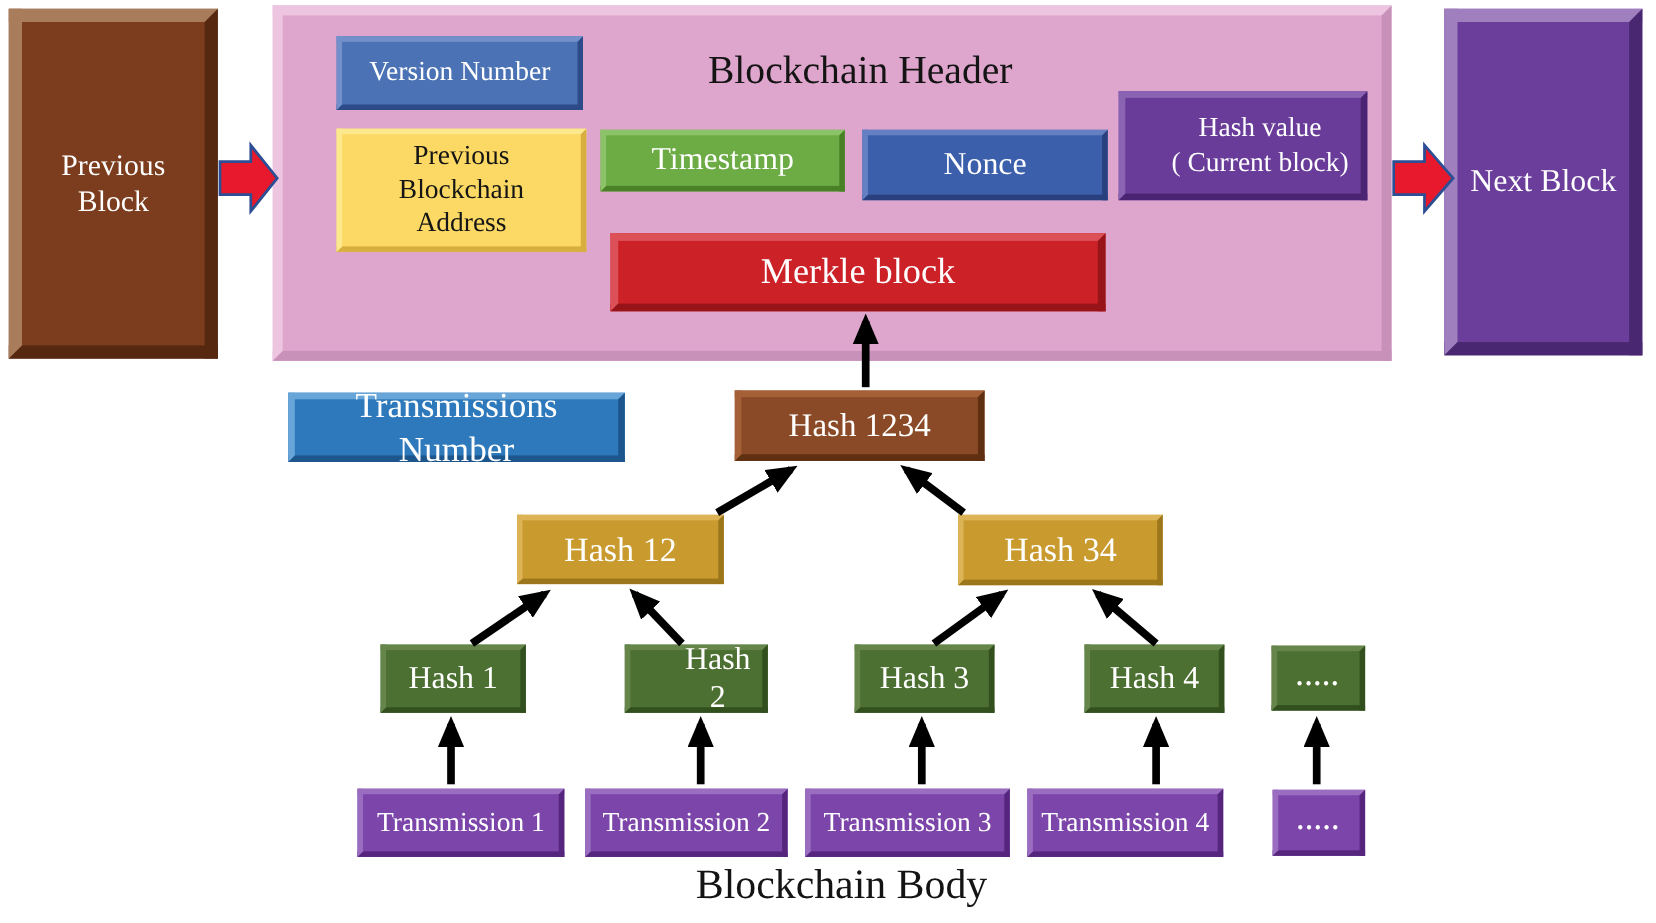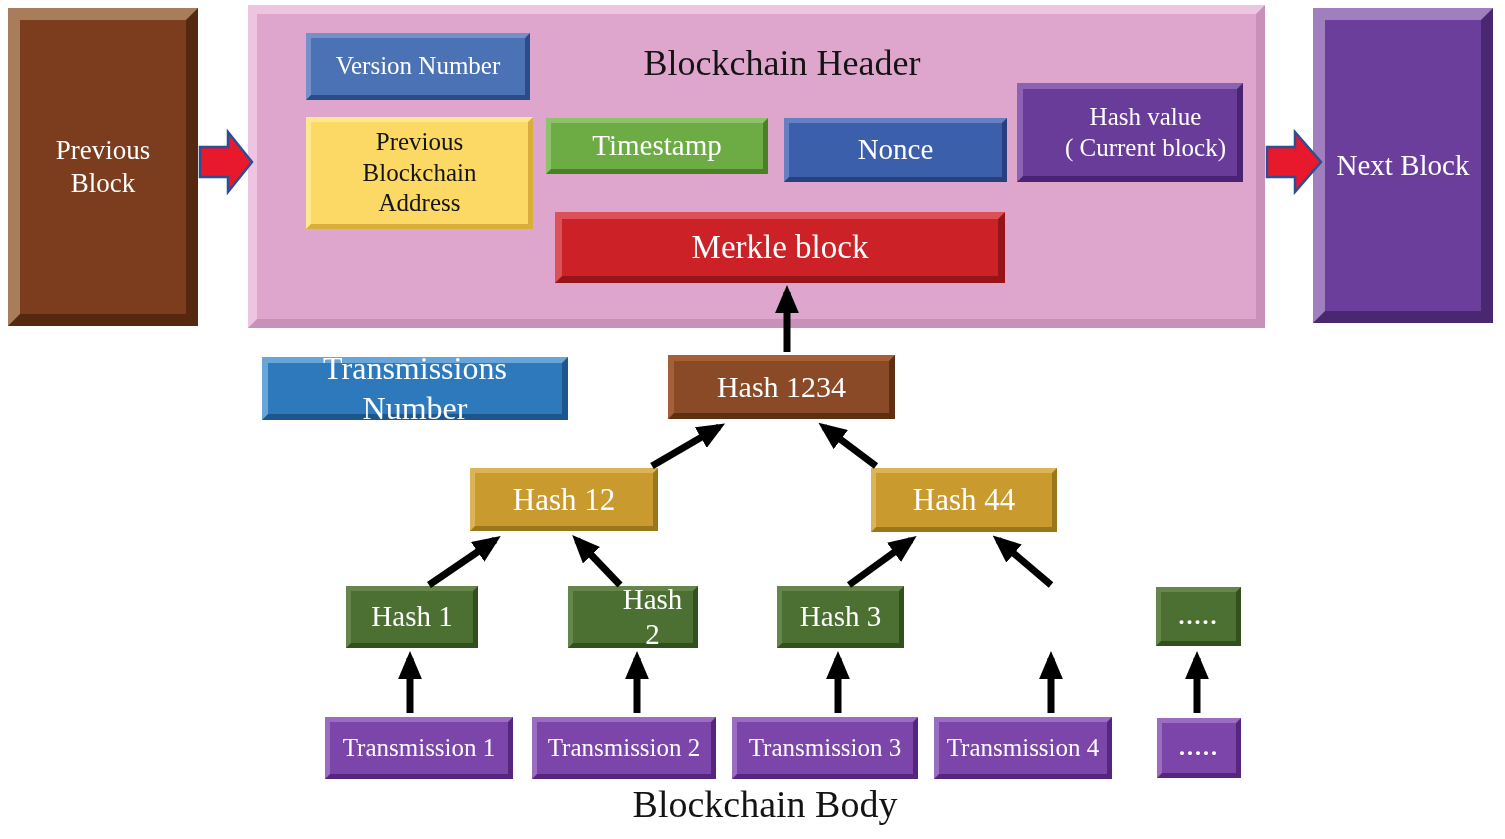--- a/index.html
+++ b/index.html
@@ -83,31 +83,34 @@
 
   <div class="box c-hbrown" style="left:668px;top:355px;width:227px;height:64px;border-width:6px;font-size:30px;">
     <span>Hash 1234</span>
   </div>
 
   <div class="box c-gold" style="left:470px;top:468px;width:188px;height:63px;border-width:5px;font-size:31px;">
     <span>Hash 12</span>
   </div>
 
   <div class="box c-gold" style="left:871px;top:468px;width:186px;height:64px;border-width:5px;font-size:31px;">
-    <span>Hash 44</span>
+    <span>Hash 34</span>
   </div>
 
   <div class="box c-hgreen" style="left:346px;top:586px;width:132px;height:62px;border-width:5px;font-size:29px;">
     <span>Hash 1</span>
   </div>
   <div class="box c-hgreen" style="left:568px;top:586px;width:130px;height:62px;border-width:5px;font-size:29px;padding-left:39px;">
     <span>Hash 2</span>
   </div>
   <div class="box c-hgreen" style="left:777px;top:586px;width:127px;height:62px;border-width:5px;font-size:29px;">
     <span>Hash 3</span>
+  </div>
+  <div class="box c-hgreen" style="left:986px;top:586px;width:127px;height:62px;border-width:5px;font-size:29px;">
+    <span>Hash 4</span>
   </div>
   <div class="box c-hgreen" style="left:1156px;top:587px;width:85px;height:59px;border-width:5px;font-size:24px;">
     <span class="dots">.....</span>
   </div>
 
   <div class="box c-tpurple" style="left:325px;top:717px;width:188px;height:62px;border-width:5px;font-size:25px;">
     <span>Transmission 1</span>
   </div>
   <div class="box c-tpurple" style="left:532px;top:717px;width:184px;height:62px;border-width:5px;font-size:25px;">
     <span>Transmission 2</span>

